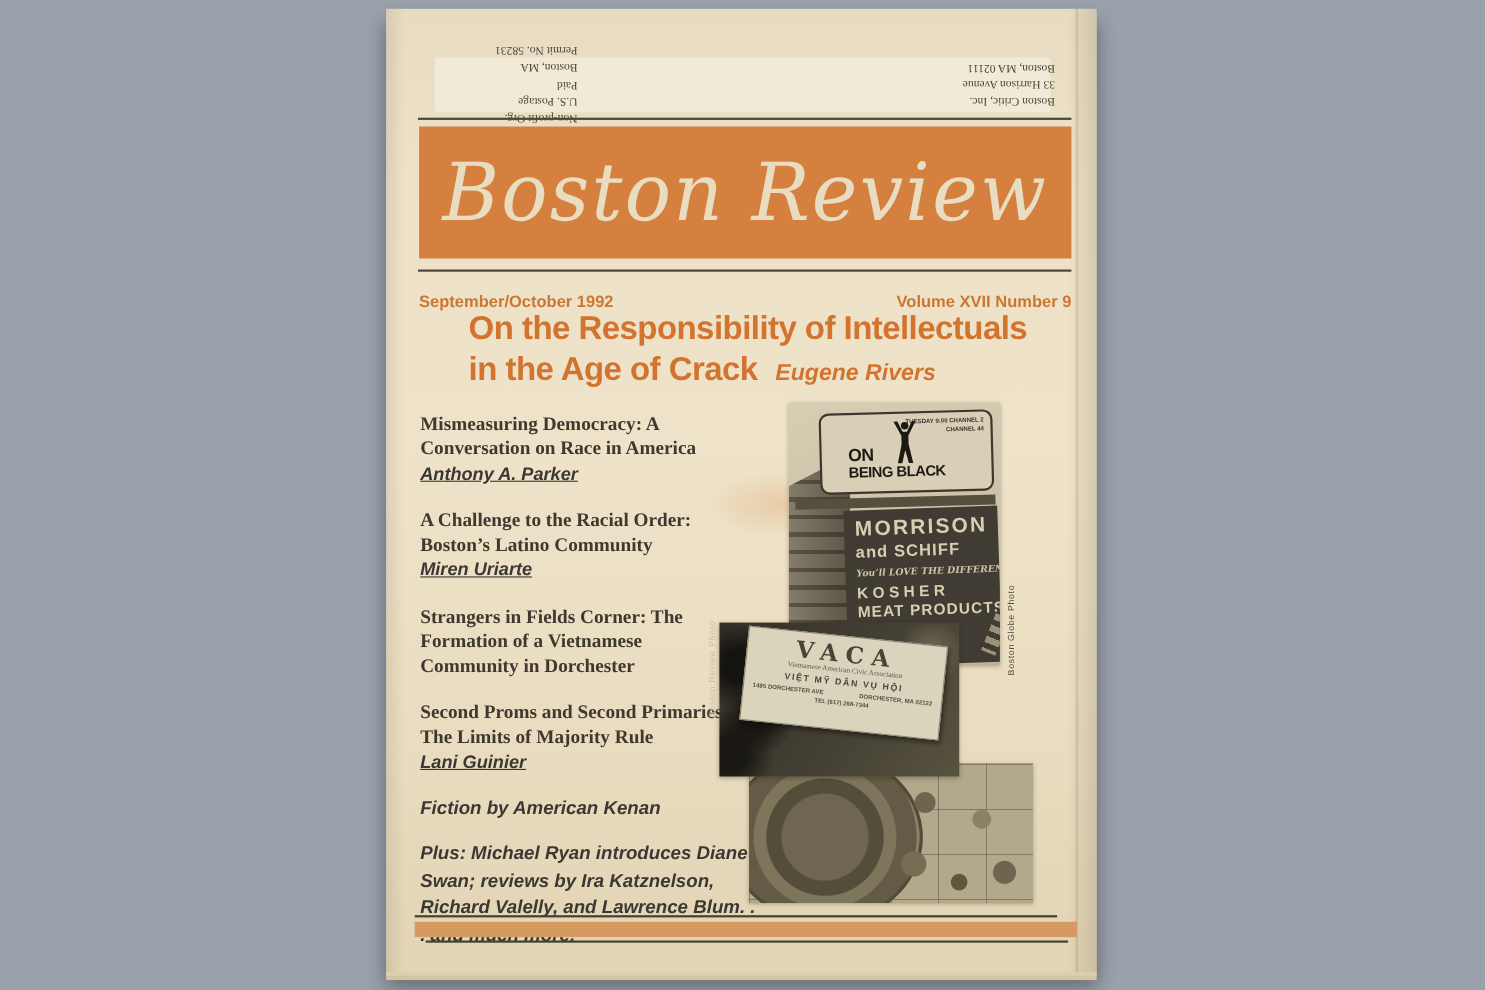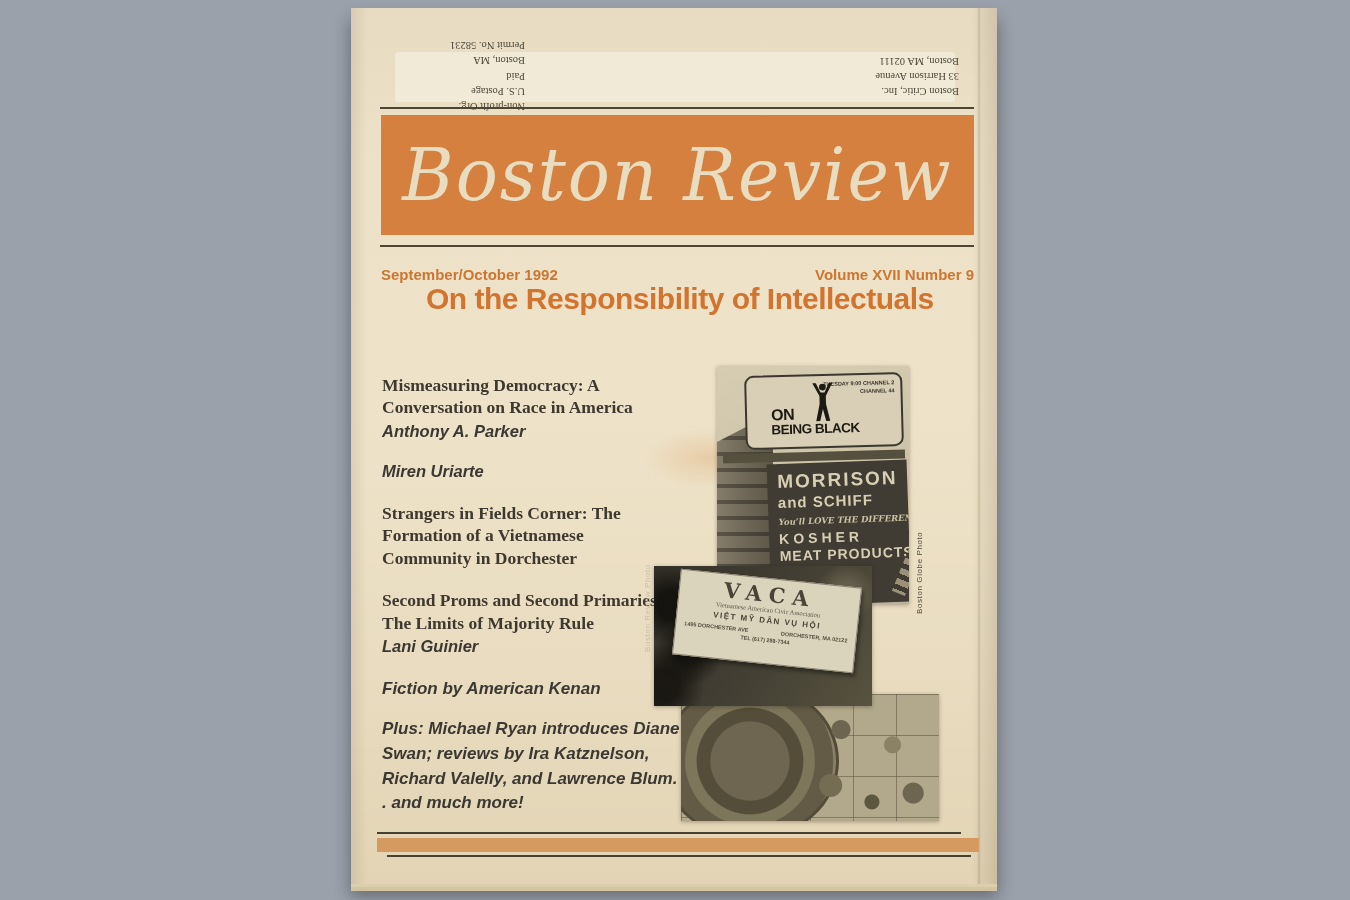--- a/index.html
+++ b/index.html
@@ -35,21 +35,21 @@
   .issue-row span{font:700 15px "Liberation Sans",sans-serif;color:#cc7631;}
   
   .headline{position:absolute;left:31px;top:272px;color:#d3742e;}
   .headline .hl{font:700 30px/37px "Liberation Sans",sans-serif;letter-spacing:-.5px;white-space:nowrap;
             transform-origin:left;display:block;margin-left:44px;}
   .headline .author{font:italic 700 21px "Liberation Sans",sans-serif;margin-left:16px;letter-spacing:0;}
   
   .articles{position:absolute;left:31px;top:366px;width:312px;}
   .feature{margin-bottom:20px;}
   .feature .ft{font:700 17.5px/1.28 "Liberation Serif",serif;color:#3e382f;width:287px;}
-  .feature .fa{font:italic 700 16.5px/1.25 "Liberation Sans",sans-serif;color:#3b3833;margin-top:2px;}
+  .feature .fa{font:italic 700 16.5px/1.25 "Liberation Sans",sans-serif;color:#3b3833;margin-top:2px;text-decoration:underline;}
   .note{font:italic 700 17px/1.45 "Liberation Sans",sans-serif;color:#3b3833;margin-bottom:16px;width:312px;}
   
   .collage{position:absolute;left:290px;top:352px;width:308px;height:470px;}
   .vcap{position:absolute;writing-mode:vertical-rl;transform:rotate(180deg);
         font:8px "Liberation Sans",sans-serif;color:#4f493d;letter-spacing:.6px;white-space:nowrap;}
   .photo{position:absolute;overflow:hidden;box-shadow:0 1px 4px rgba(40,35,20,.35);}
   
   .photo-billboard{left:76px;top:6px;width:192px;height:238px;z-index:1;
         background:linear-gradient(165deg,#d6cdb3 0%,#cdc3a8 45%,#bdb298 100%);}
   .building{position:absolute;left:0;top:58px;width:56px;height:180px;
@@ -141,28 +141,30 @@
 
     <div class="rule rule-under"></div>
 
     <div class="issue-row">
       <span>September/October 1992</span>
       <span>Volume XVII Number 9</span>
     </div>
 
     <div class="headline">
       <span class="hl">On the Responsibility of Intellectuals</span>
+      <span class="hl"><span>in the Age of Crack</span><span class="author">Eugene Rivers</span></span>
     </div>
 
     <div class="articles">
       <div class="feature">
         <div class="ft">Mismeasuring Democracy: A Conversation on Race in America</div>
         <div class="fa">Anthony A. Parker</div>
       </div>
       <div class="feature">
+        <div class="ft">A Challenge to the Racial Order: Boston’s Latino Community</div>
         <div class="fa">Miren Uriarte</div>
       </div>
       <div class="feature">
         <div class="ft">Strangers in Fields Corner: The Formation of a Vietnamese Community in Dorchester</div>
       </div>
       <div class="feature">
         <div class="ft">Second Proms and Second Primaries: The Limits of Majority Rule</div>
         <div class="fa">Lani Guinier</div>
       </div>
       <div class="note">Fiction by American Kenan</div>

